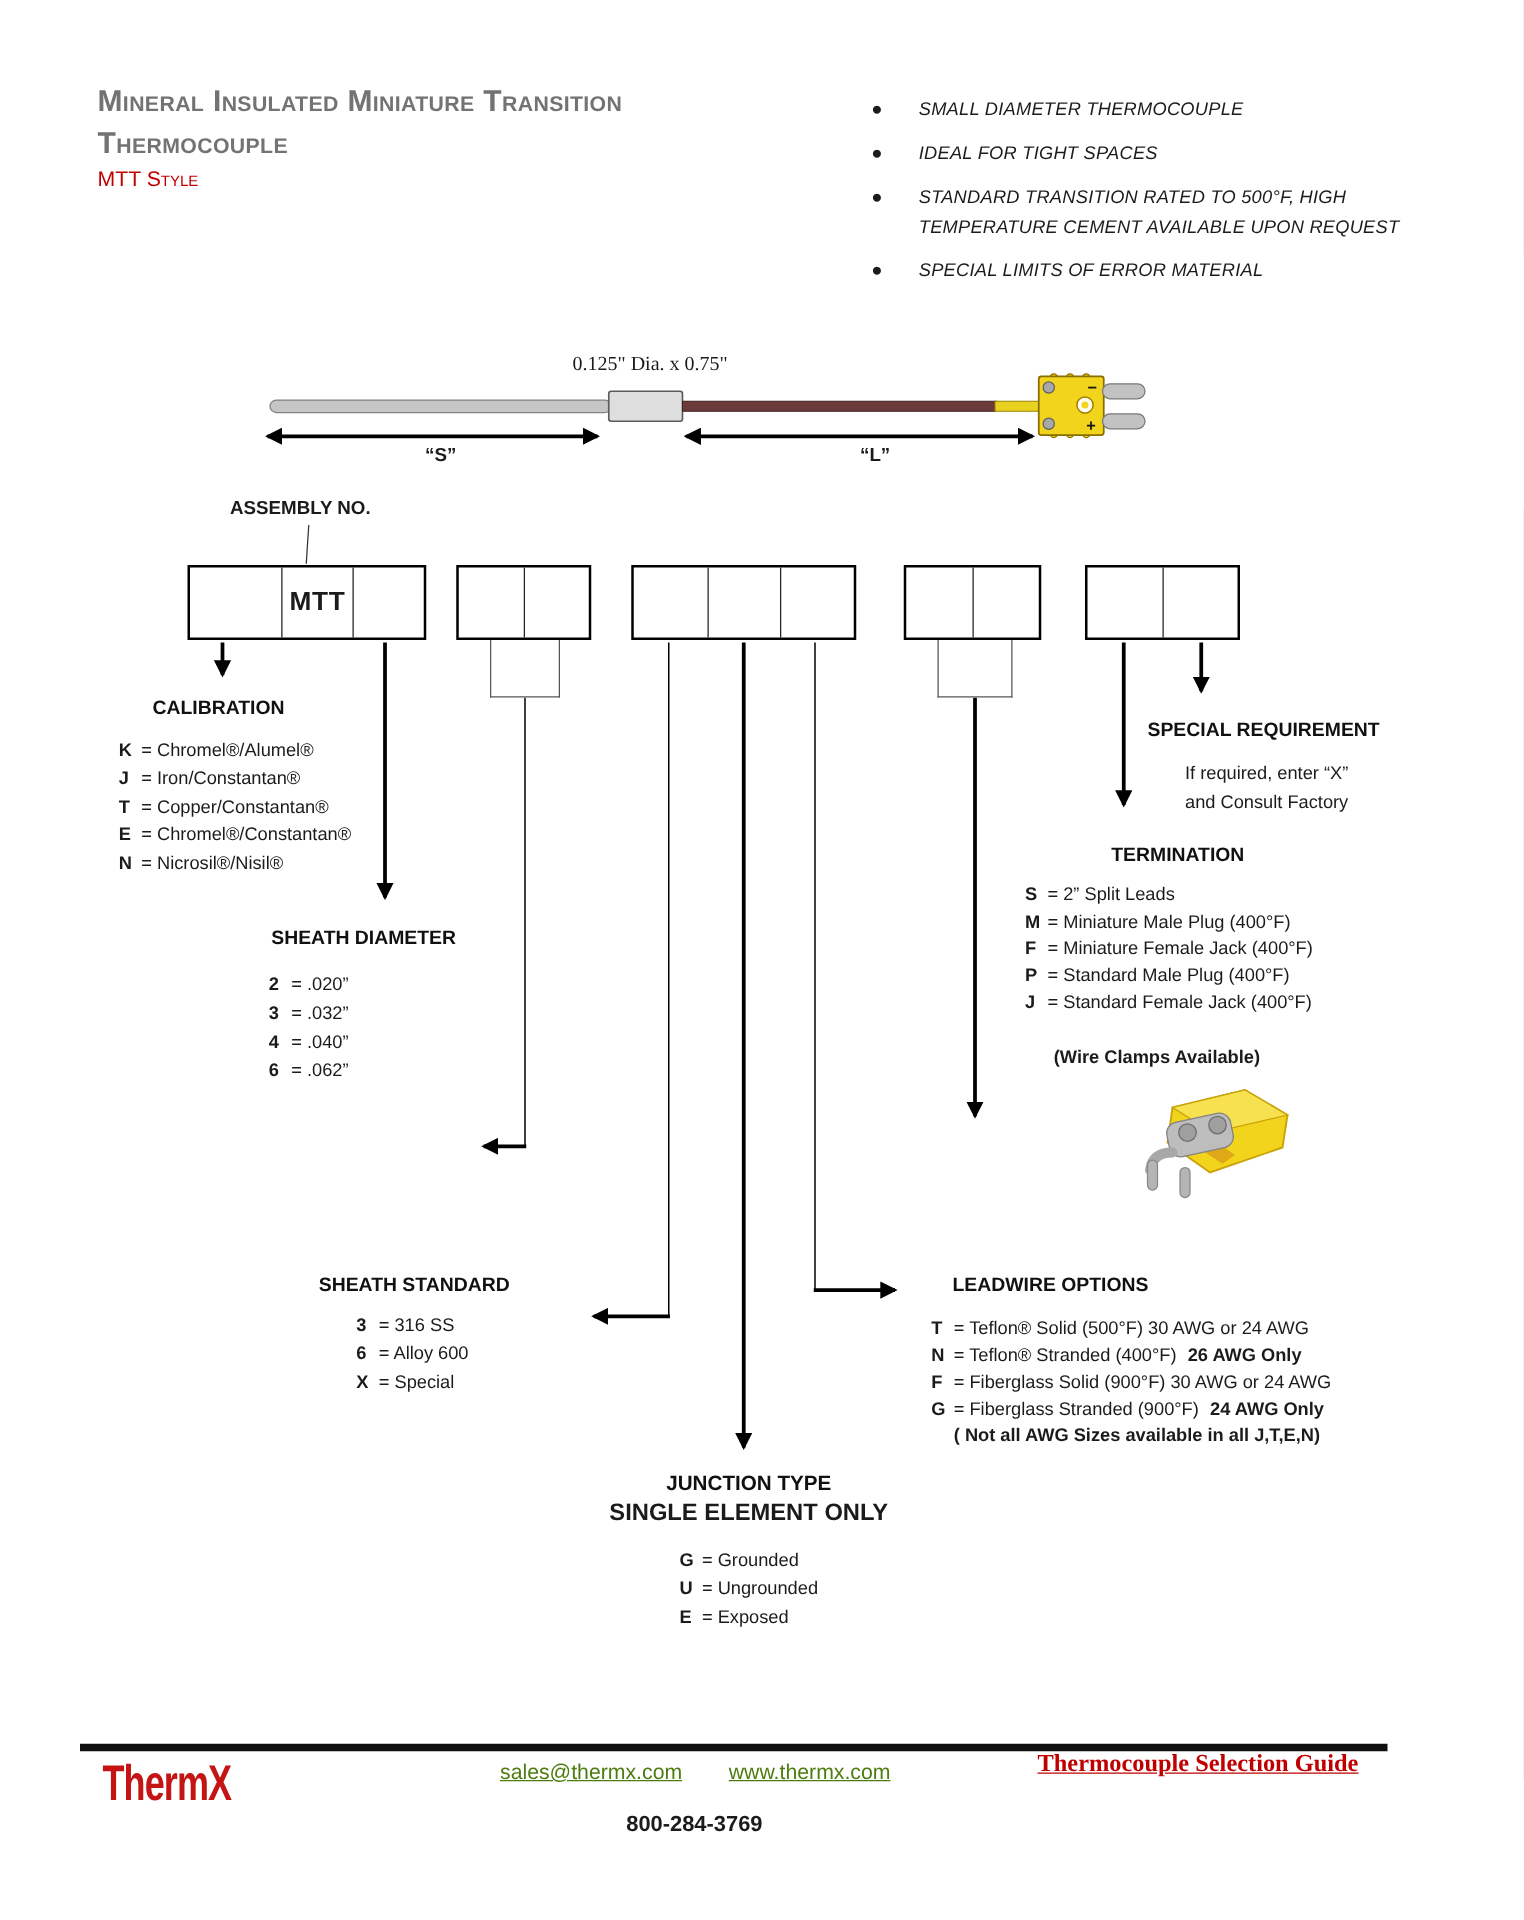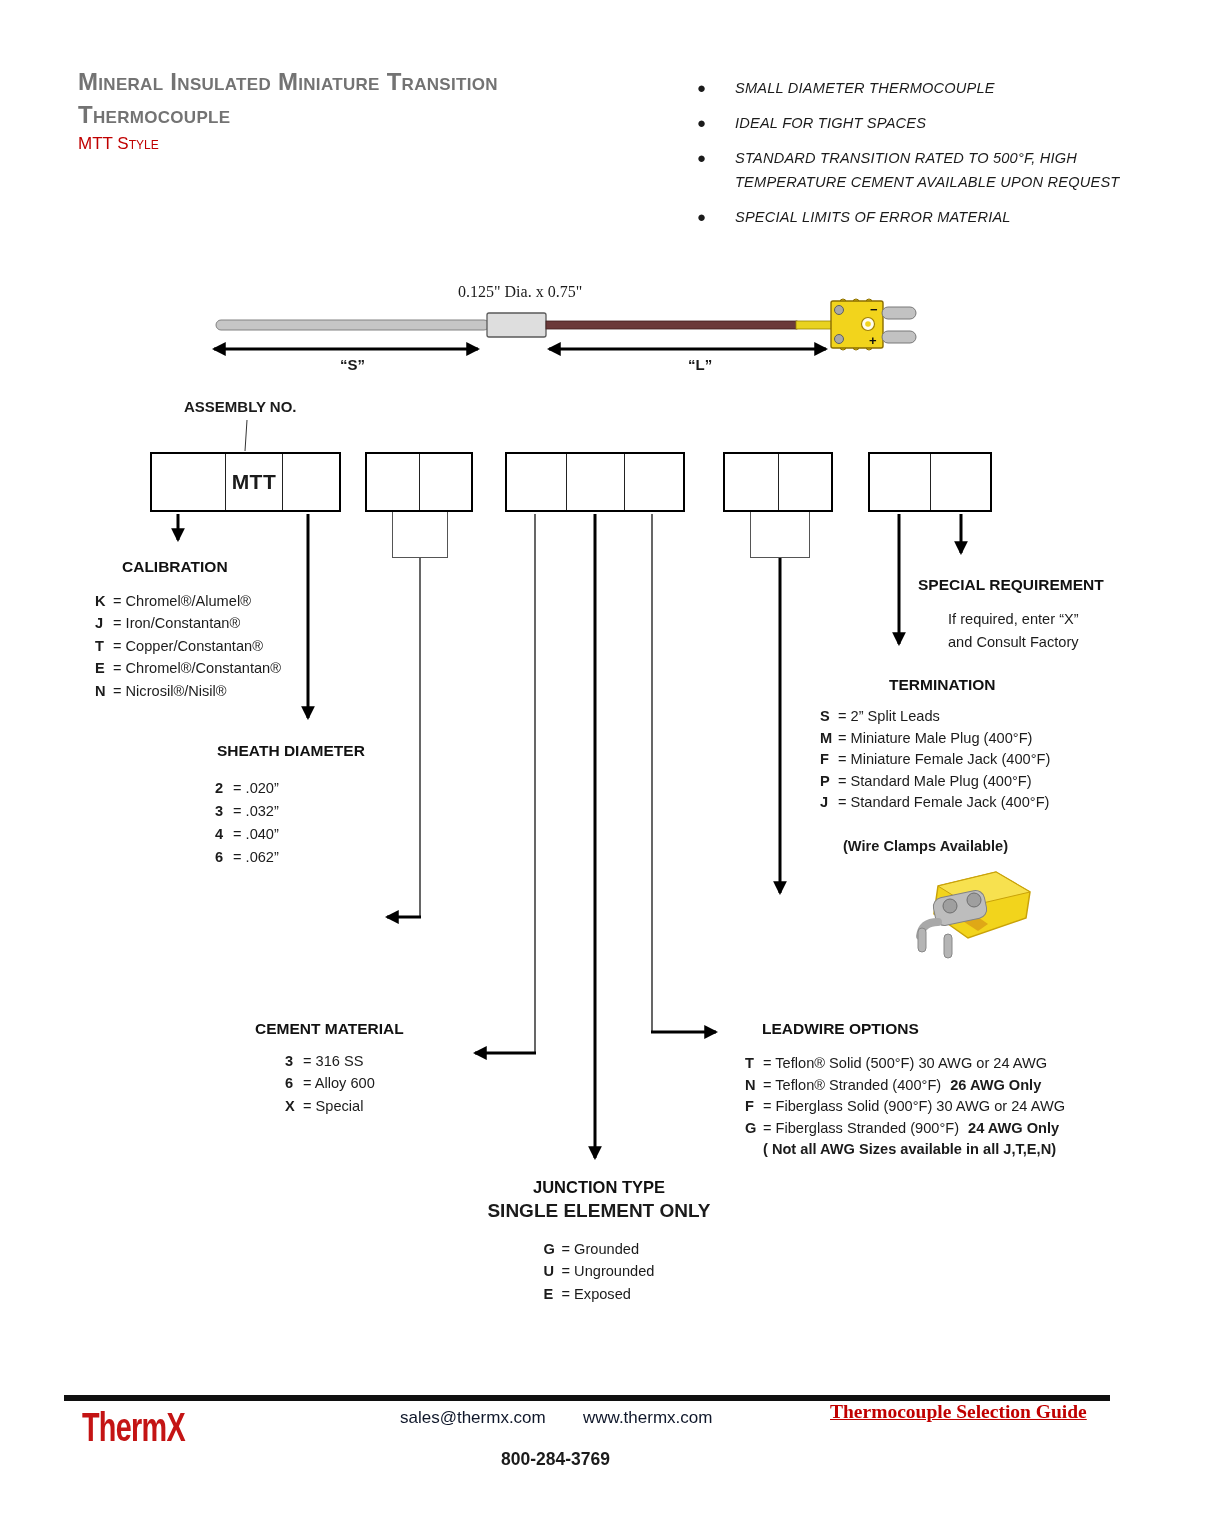--- a/index.html
+++ b/index.html
@@ -36,21 +36,21 @@
   .item{display:flex;gap:5px;white-space:nowrap;}
   .item .k{font-weight:bold;min-width:13px;}
   .item .b{font-weight:bold;margin-left:4px;}
   .note-bold{font-weight:bold;font-size:14.6px;white-space:nowrap;}
   .plain{font-size:14.6px;line-height:23px;white-space:nowrap;}
   .center{text-align:center;}
 
   
   .footer-rule{left:64px;top:1395px;width:1046px;height:6px;background:#101010;}
   .logo{font-weight:bold;font-size:40px;color:#c41414;transform:scaleX(.72);transform-origin:left top;letter-spacing:-1px;}
-  .link{font-size:17px;color:#0f172a;cursor:pointer;white-space:nowrap;}
+  .link{font-size:17px;color:#4d7c0f;text-decoration:underline;cursor:pointer;white-space:nowrap;}
   .guide-link{font-family:"Liberation Serif",serif;font-weight:bold;font-size:19.5px;color:#c00000;text-decoration:underline;cursor:pointer;white-space:nowrap;}
   .phone{font-weight:bold;font-size:17.5px;}
 
   svg.overlay{position:absolute;left:0;top:0;pointer-events:none;}
 </style>
 </head>
 <body>
 
 <div id="page">
 
@@ -216,21 +216,21 @@
         <span class="k">4</span>
         <span>=  .040”</span>
       </div>
     <div class="item">
         <span class="k">6</span>
         <span>=  .062”</span>
       </div>
   </div>
 
 
-  <div class="abs sec-title" style="left:255px;top:1020px;">CEMENT MATERIAL</div>
+  <div class="abs sec-title" style="left:255px;top:1020px;">SHEATH STANDARD</div>
   <div class="abs items" style="left:285px;top:1050px;">
     <div class="item">
         <span class="k">3</span>
         <span>= 316 SS</span>
       </div>
     <div class="item">
         <span class="k">6</span>
         <span>= Alloy 600</span>
       </div>
     <div class="item">

